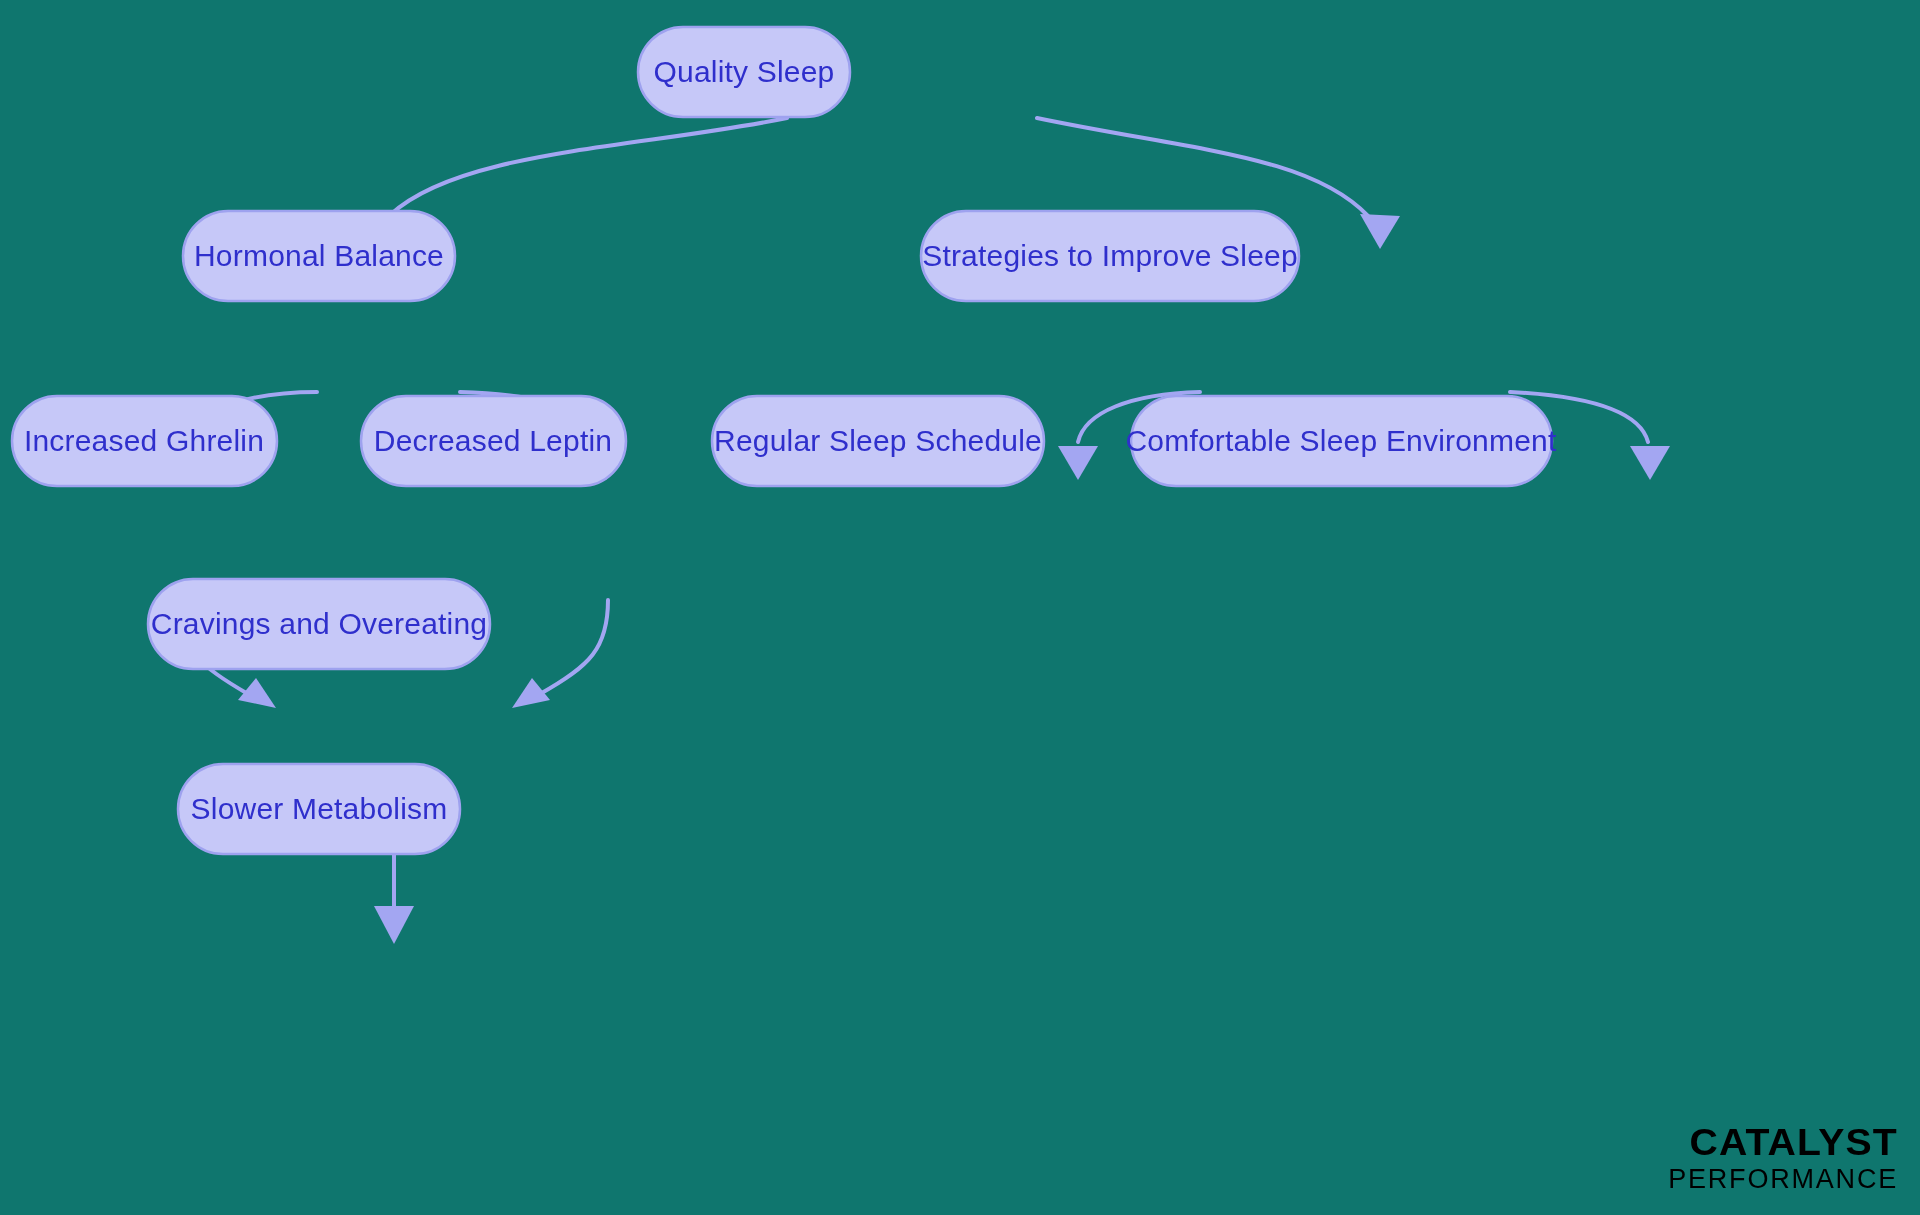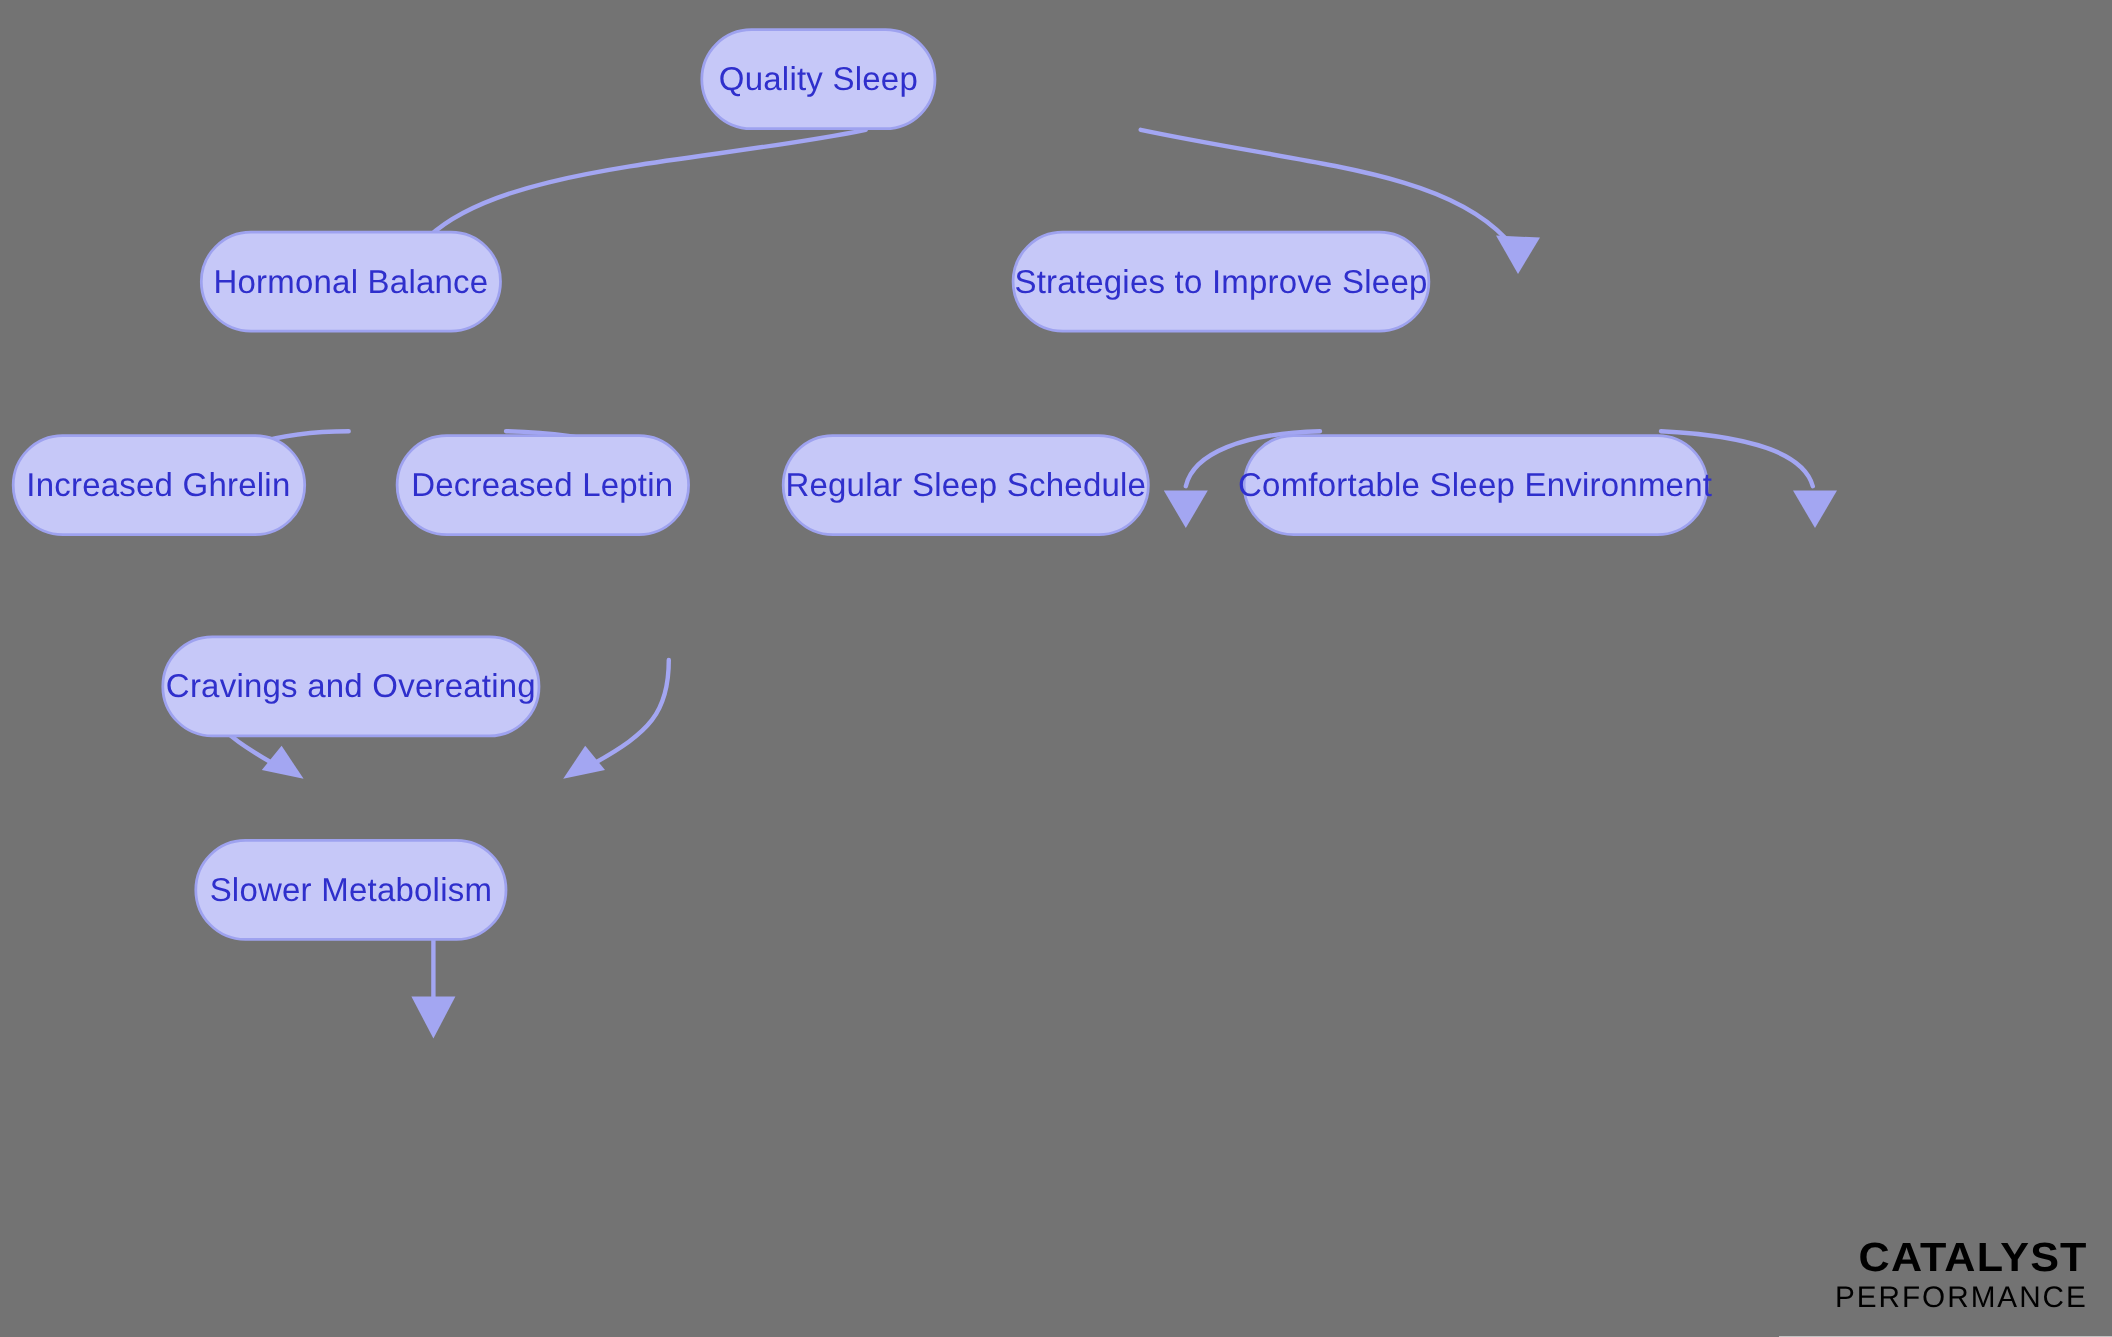--- a/index.html
+++ b/index.html
@@ -10,21 +10,21 @@
   body {
     width: 1920px;
     height: 1215px;
     overflow: hidden;
     font-family: "Liberation Sans", sans-serif;
   }
   #canvas {
     position: relative;
     width: 1920px;
     height: 1215px;
-    background: #737373;
+    background: #0f766e;
   }
   svg#flow {
     position: absolute;
     top: 0;
     left: 0;
     width: 1920px;
     height: 1215px;
     display: block;
   }
   .node-rect {

